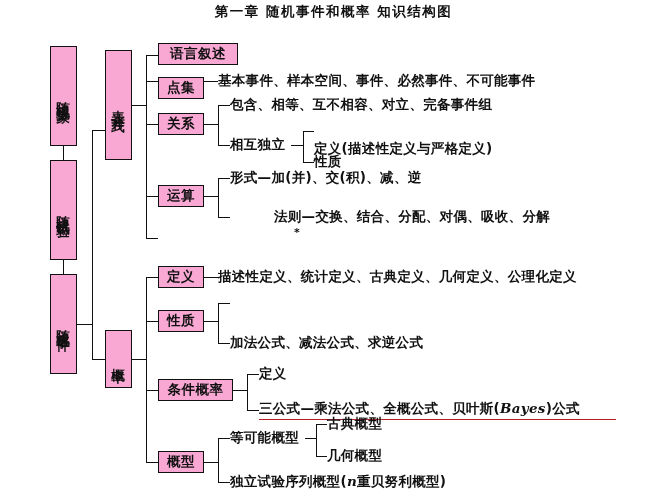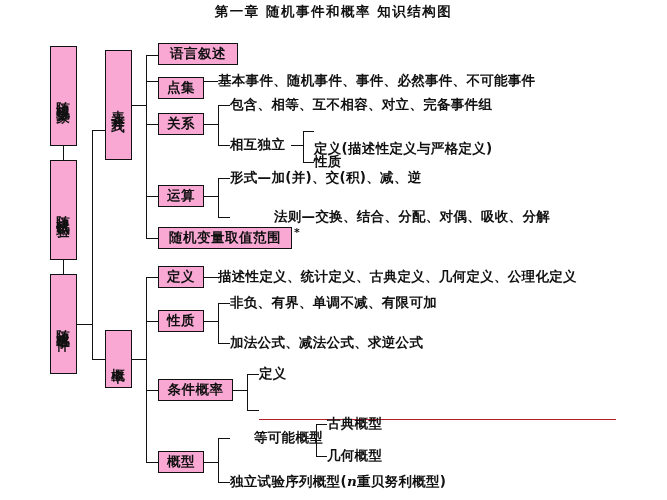--- a/index.html
+++ b/index.html
@@ -117,21 +117,21 @@
   <div class="h" style="left:146px;top:238px;width:12px;"></div>
 
   <div class="box" style="left:158px;top:43px;width:80px;height:22px;">
     <span>语言叙述</span>
   </div>
 
   <div class="box" style="left:158px;top:70px;width:46px;height:22px;margin-top:7px;">
     <span>点集</span>
   </div>
   <div class="h" style="left:204px;top:81px;width:14px;"></div>
-  <div class="tx" style="left:218px;top:73px;">基本事件、随机事件、事件、必然事件、不可能事件</div>
+  <div class="tx" style="left:218px;top:73px;">基本事件、样本空间、事件、必然事件、不可能事件</div>
 
   <div class="box" style="left:158px;top:113px;width:46px;height:22px;">
     <span>关系</span>
   </div>
   <div class="h" style="left:204px;top:124px;width:14px;"></div>
   <div class="v" style="left:218px;top:105px;height:40px;"></div>
   <div class="h" style="left:218px;top:105px;width:12px;"></div>
   <div class="tx" style="left:230px;top:97px;">包含、相等、互不相容、对立、完备事件组</div>
   <div class="h" style="left:218px;top:145px;width:12px;"></div>
   <div class="tx" style="left:230px;top:137px;">相互独立</div>
@@ -146,23 +146,20 @@
   <div class="box" style="left:158px;top:185px;width:46px;height:22px;">
     <span>运算</span>
   </div>
   <div class="h" style="left:204px;top:196px;width:14px;"></div>
   <div class="v" style="left:218px;top:178px;height:39px;"></div>
   <div class="h" style="left:218px;top:178px;width:12px;"></div>
   <div class="tx" style="left:230px;top:170px;">形式—加(并)、交(积)、减、逆</div>
   <div class="h" style="left:218px;top:217px;width:12px;"></div>
   <div class="tx" style="left:230px;top:209px;margin-left:44px;">法则—交换、结合、分配、对偶、吸收、分解</div>
 
-  <div class="box" style="left:158px;top:227px;width:134px;height:22px;">
-    <span>随机变量取值范围</span>
-  </div>
   <div class="star" style="left:294px;top:226px;">*</div>
 
   <div class="h" style="left:132px;top:359px;width:14px;"></div>
   <div class="v" style="left:146px;top:277px;height:185px;"></div>
   <div class="h" style="left:146px;top:277px;width:12px;"></div>
   <div class="h" style="left:146px;top:321px;width:12px;"></div>
   <div class="h" style="left:146px;top:390px;width:12px;"></div>
   <div class="h" style="left:146px;top:462px;width:12px;"></div>
 
   <div class="box" style="left:158px;top:266px;width:46px;height:22px;">
@@ -170,41 +167,43 @@
   </div>
   <div class="h" style="left:204px;top:277px;width:14px;"></div>
   <div class="tx" style="left:218px;top:269px;">描述性定义、统计定义、古典定义、几何定义、公理化定义</div>
 
   <div class="box" style="left:158px;top:310px;width:46px;height:22px;">
     <span>性质</span>
   </div>
   <div class="h" style="left:204px;top:321px;width:14px;"></div>
   <div class="v" style="left:218px;top:303px;height:40px;"></div>
   <div class="h" style="left:218px;top:303px;width:12px;"></div>
-  <div class="tx" style="left:230px;top:295px;">非负、有界、单调不减、有限可加</div>
   <div class="h" style="left:218px;top:343px;width:12px;"></div>
   <div class="tx" style="left:230px;top:335px;">加法公式、减法公式、求逆公式</div>
 
   <div class="box" style="left:158px;top:379px;width:75px;height:22px;">
     <span>条件概率</span>
   </div>
   <div class="h" style="left:233px;top:390px;width:14px;"></div>
   <div class="v" style="left:247px;top:374px;height:36px;"></div>
   <div class="h" style="left:247px;top:374px;width:12px;"></div>
   <div class="tx" style="left:259px;top:366px;">定义</div>
   <div class="h" style="left:247px;top:410px;width:12px;"></div>
+  <div class="tx" style="left:259px;top:401px;">
+    <span>三公式—乘法公式、全概公式、贝叶斯(</span><span class="ital">Bayes</span><span>)公式</span>
+  </div>
   <div class="redline" style="left: 259px; top: 419px; width: 357px; border-top-color: rgb(179, 32, 42);"></div>
 
   <div class="box" style="left:158px;top:451px;width:46px;height:22px;">
     <span>概型</span>
   </div>
   <div class="h" style="left:204px;top:462px;width:14px;"></div>
   <div class="v" style="left:218px;top:438px;height:44px;"></div>
   <div class="h" style="left:218px;top:438px;width:12px;"></div>
-  <div class="tx" style="left:230px;top:430px;margin-left:24px;">等可能概型</div>
+  <div class="tx" style="left:230px;top:430px;">等可能概型</div>
   <div class="h" style="left:218px;top:482px;width:12px;"></div>
   <div class="tx" style="left:230px;top:474px;text-align:right;">
     <span>独立试验序列概型(</span><span class="ital">n</span><span>重贝努利概型)</span>
   </div>
 
   <div class="h" style="left:305px;top:438px;width:11px;"></div>
   <div class="v" style="left:316px;top:424px;height:32px;"></div>
   <div class="h" style="left:316px;top:424px;width:11px;"></div>
   <div class="tx" style="left:327px;top:416px;">古典概型</div>
   <div class="h" style="left:316px;top:456px;width:11px;"></div>

